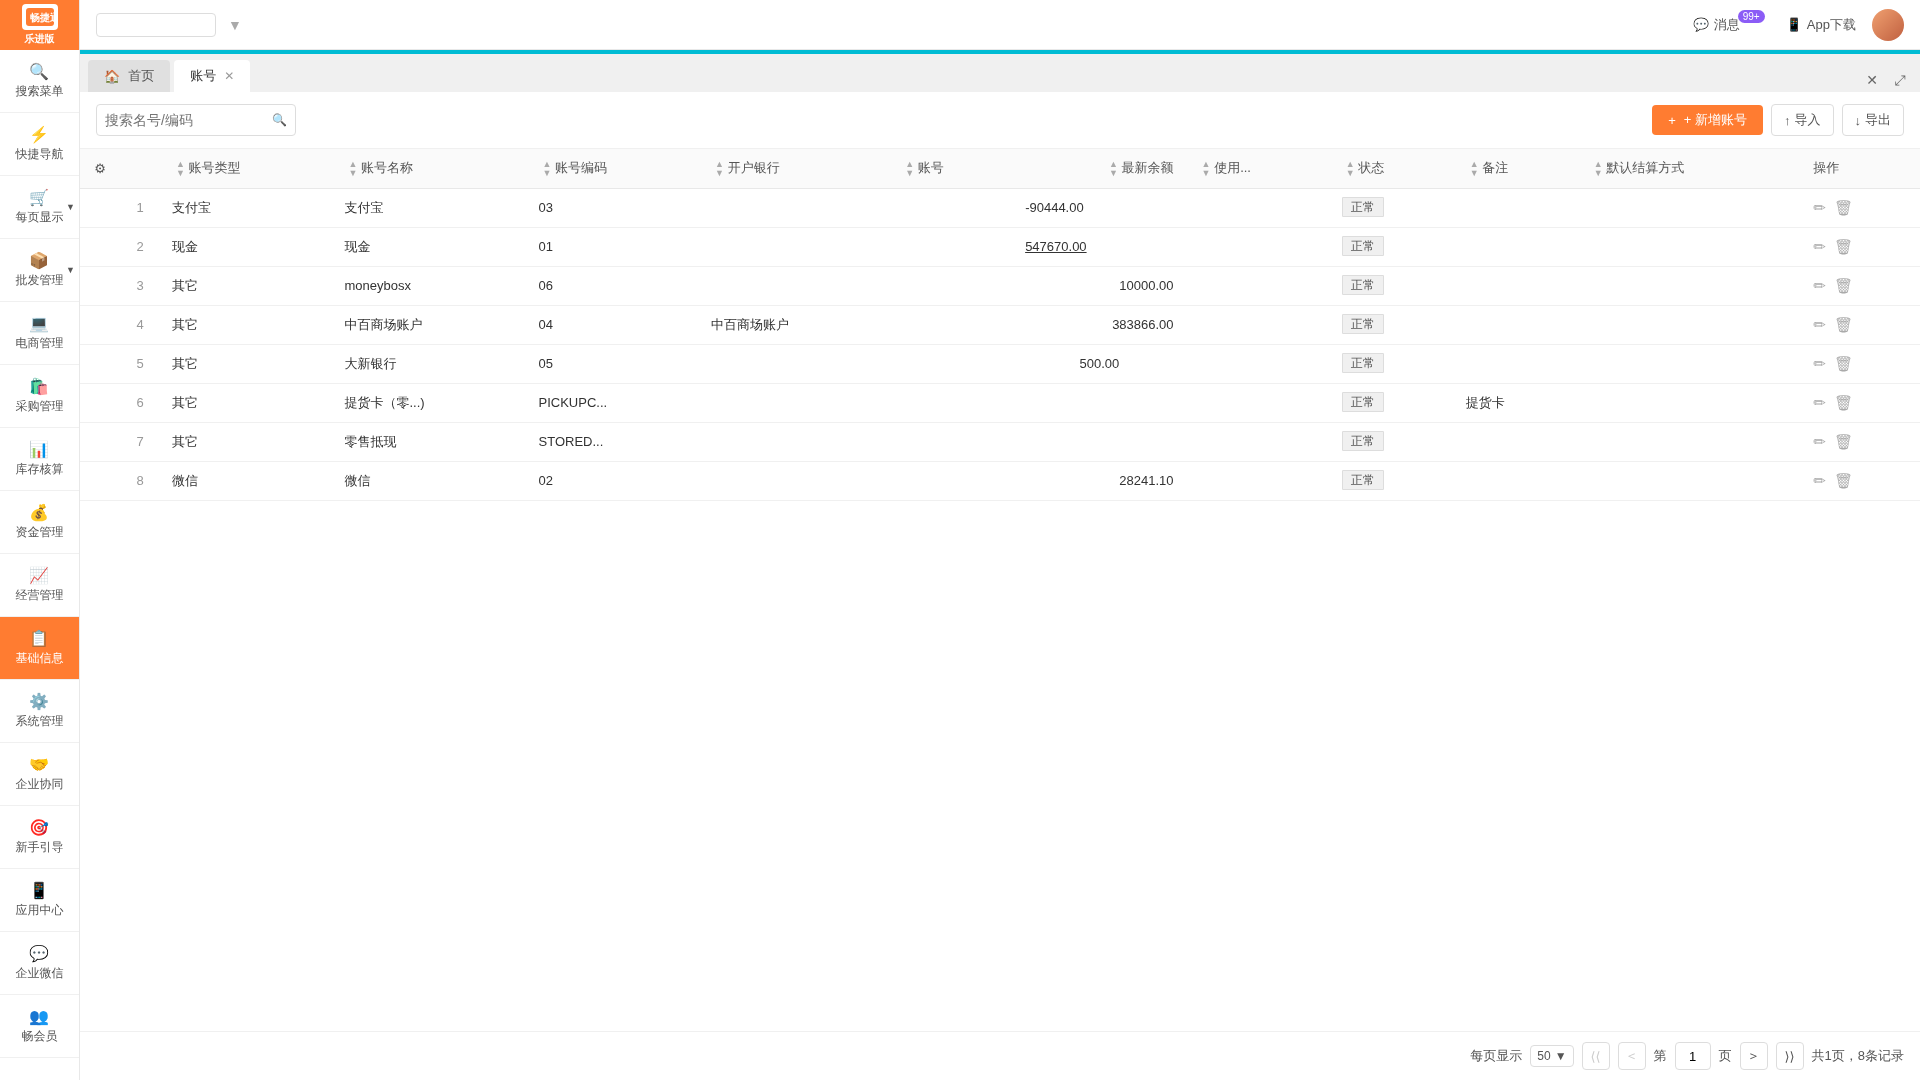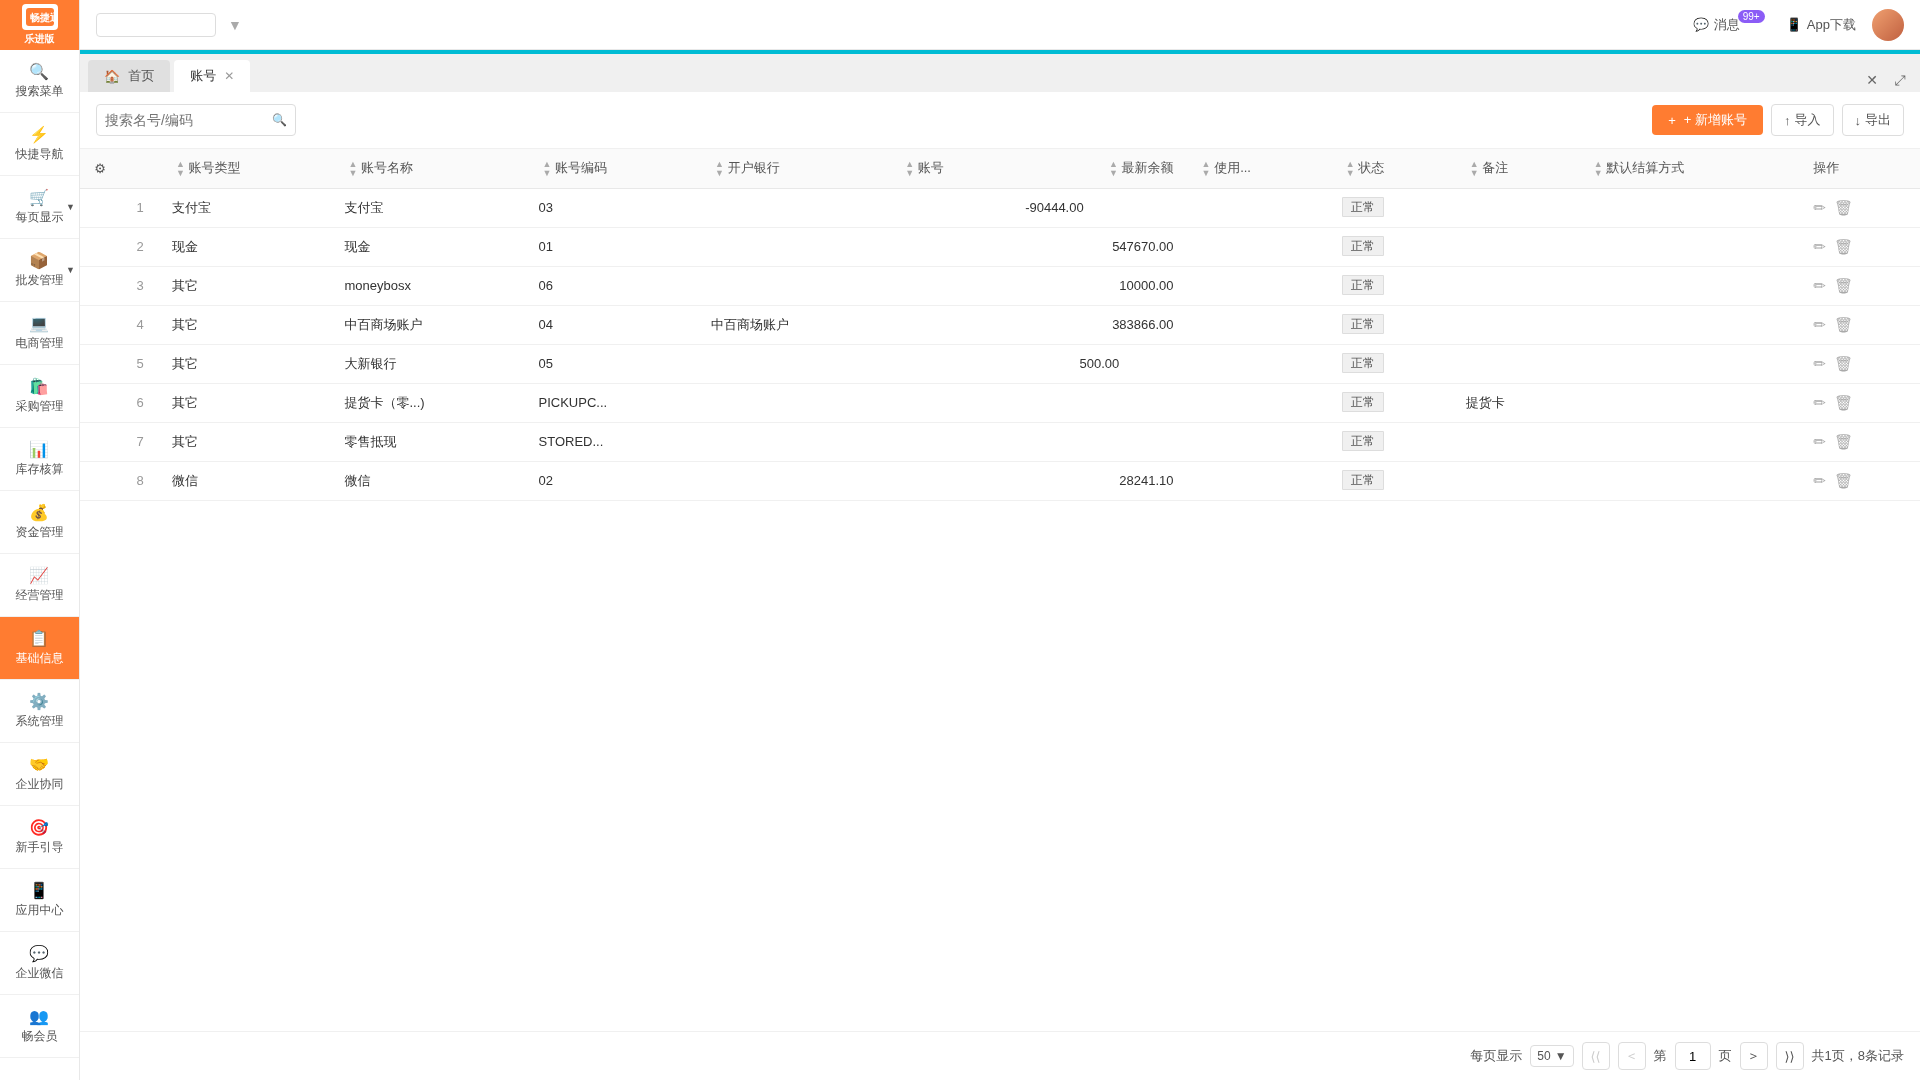--- a/index.html
+++ b/index.html
@@ -576,21 +576,21 @@
     </td>
   </tr>
             <tr>
     <td class="row-num"></td>
     <td class="row-num">2</td>
     <td>现金</td>
     <td>现金</td>
     <td>01</td>
     <td></td>
     <td></td>
-    <td style="text-align:right;">547670.00</td>
+    <td style="text-decoration:underline;">547670.00</td>
     <td></td>
     <td><span class="status-badge">正常</span></td>
     <td></td>
     <td></td>
     <td>
       <div class="action-btns">
         <span class="action-btn" title="编辑">✏</span>
         <span class="action-btn" title="删除">🗑</span>
       </div>
     </td>

